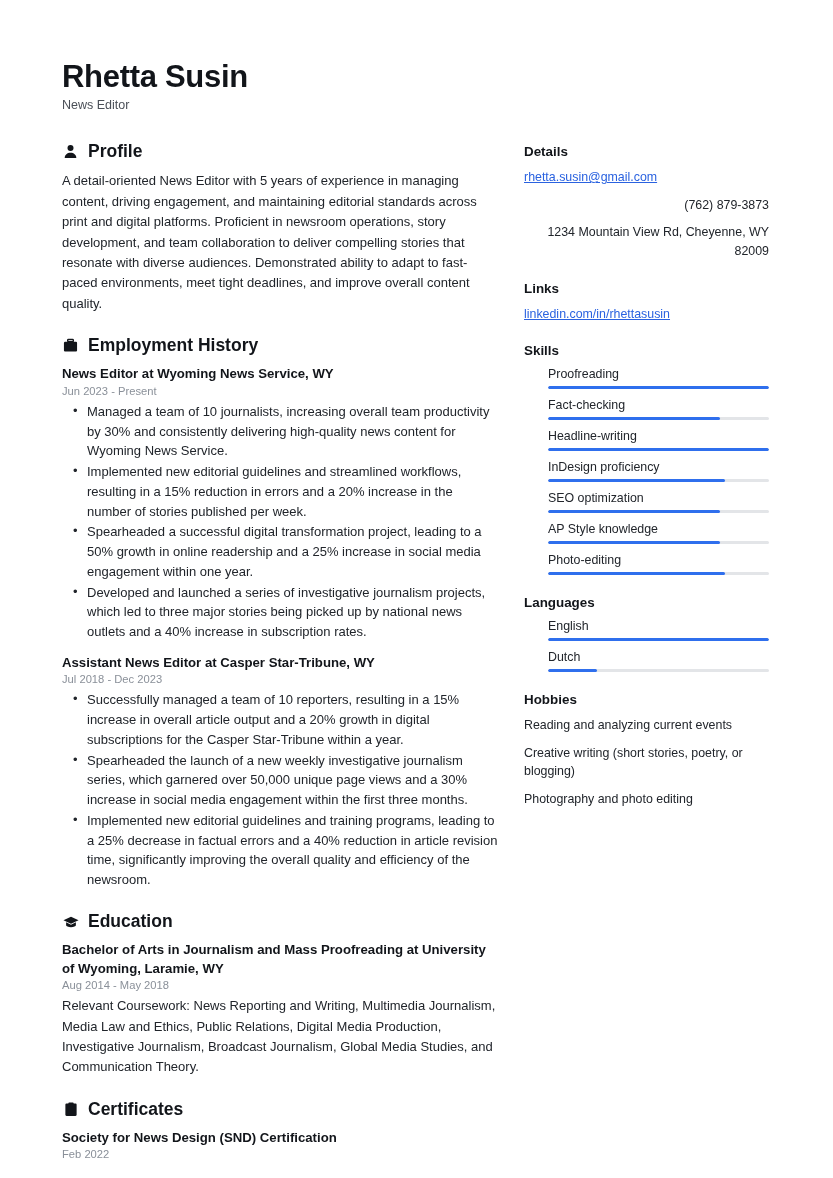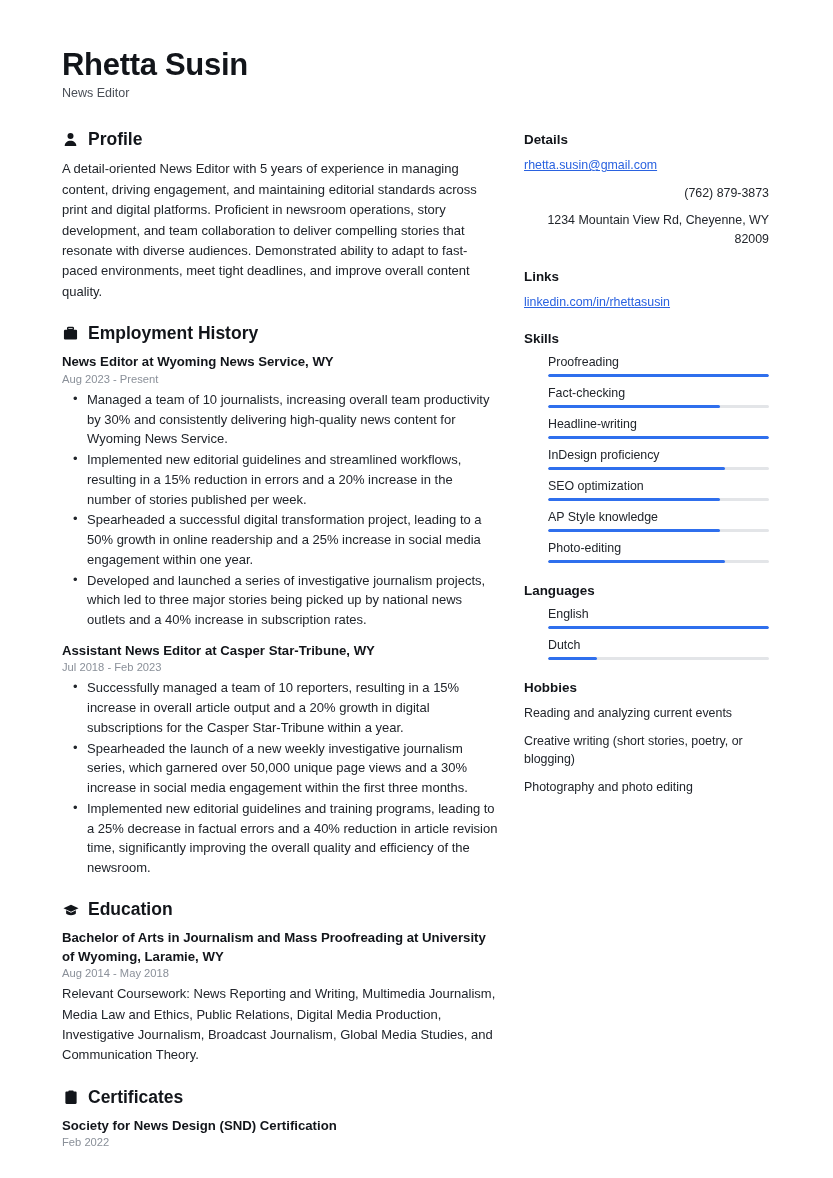--- a/index.html
+++ b/index.html
@@ -12,21 +12,21 @@
     height: 1178px;
     font-family: "Liberation Sans", sans-serif;
     color: #1f2226;
     position: relative;
     overflow: hidden;
   }
   .page {
     width: 833px;
     height: 1080px;
     box-sizing: border-box;
-    padding: 48px 62px 0 62px;
+    padding: 60px 62px 0 62px;
     position: relative;
   }
 
   
   .header { margin-bottom: 30px; }
   .name {
     font-size: 31px;
     font-weight: bold;
     letter-spacing: -0.3px;
     color: #12151a;
@@ -212,32 +212,32 @@
             <svg width="15" height="15" viewBox="0 0 16 16" fill="currentColor">
                 <rect x="5" y="1.6" width="6" height="2.4" rx="0.8" fill="none" stroke="currentColor" stroke-width="1.5"></rect>
                 <rect x="1" y="4" width="14" height="10.4" rx="1.2"></rect>
               </svg>
           </span>
           <span class="section-title">Employment History</span>
         </div>
 
         <div class="entry-block">
           <div class="entry-title">News Editor at Wyoming News Service, WY</div>
-          <div class="entry-date">Aug 2023 - Present</div>
+          <div class="entry-date">Jun 2023 - Present</div>
           <ul class="bullets">
             <li>Managed a team of 10 journalists, increasing overall team productivity by 30% and consistently delivering high-quality news content for Wyoming News Service.</li>
             <li>Implemented new editorial guidelines and streamlined workflows, resulting in a 15% reduction in errors and a 20% increase in the number of stories published per week.</li>
             <li>Spearheaded a successful digital transformation project, leading to a 50% growth in online readership and a 25% increase in social media engagement within one year.</li>
             <li>Developed and launched a series of investigative journalism projects, which led to three major stories being picked up by national news outlets and a 40% increase in subscription rates.</li>
           </ul>
         </div>
 
         <div class="entry-block">
           <div class="entry-title">Assistant News Editor at Casper Star-Tribune, WY</div>
-          <div class="entry-date">Jul 2018 - Feb 2023</div>
+          <div class="entry-date">Jul 2018 - Dec 2023</div>
           <ul class="bullets">
             <li>Successfully managed a team of 10 reporters, resulting in a 15% increase in overall article output and a 20% growth in digital subscriptions for the Casper Star-Tribune within a year.</li>
             <li>Spearheaded the launch of a new weekly investigative journalism series, which garnered over 50,000 unique page views and a 30% increase in social media engagement within the first three months.</li>
             <li>Implemented new editorial guidelines and training programs, leading to a 25% decrease in factual errors and a 40% reduction in article revision time, significantly improving the overall quality and efficiency of the newsroom.</li>
           </ul>
         </div>
       </div>
 
       <div class="section">
         <div class="section-head">

